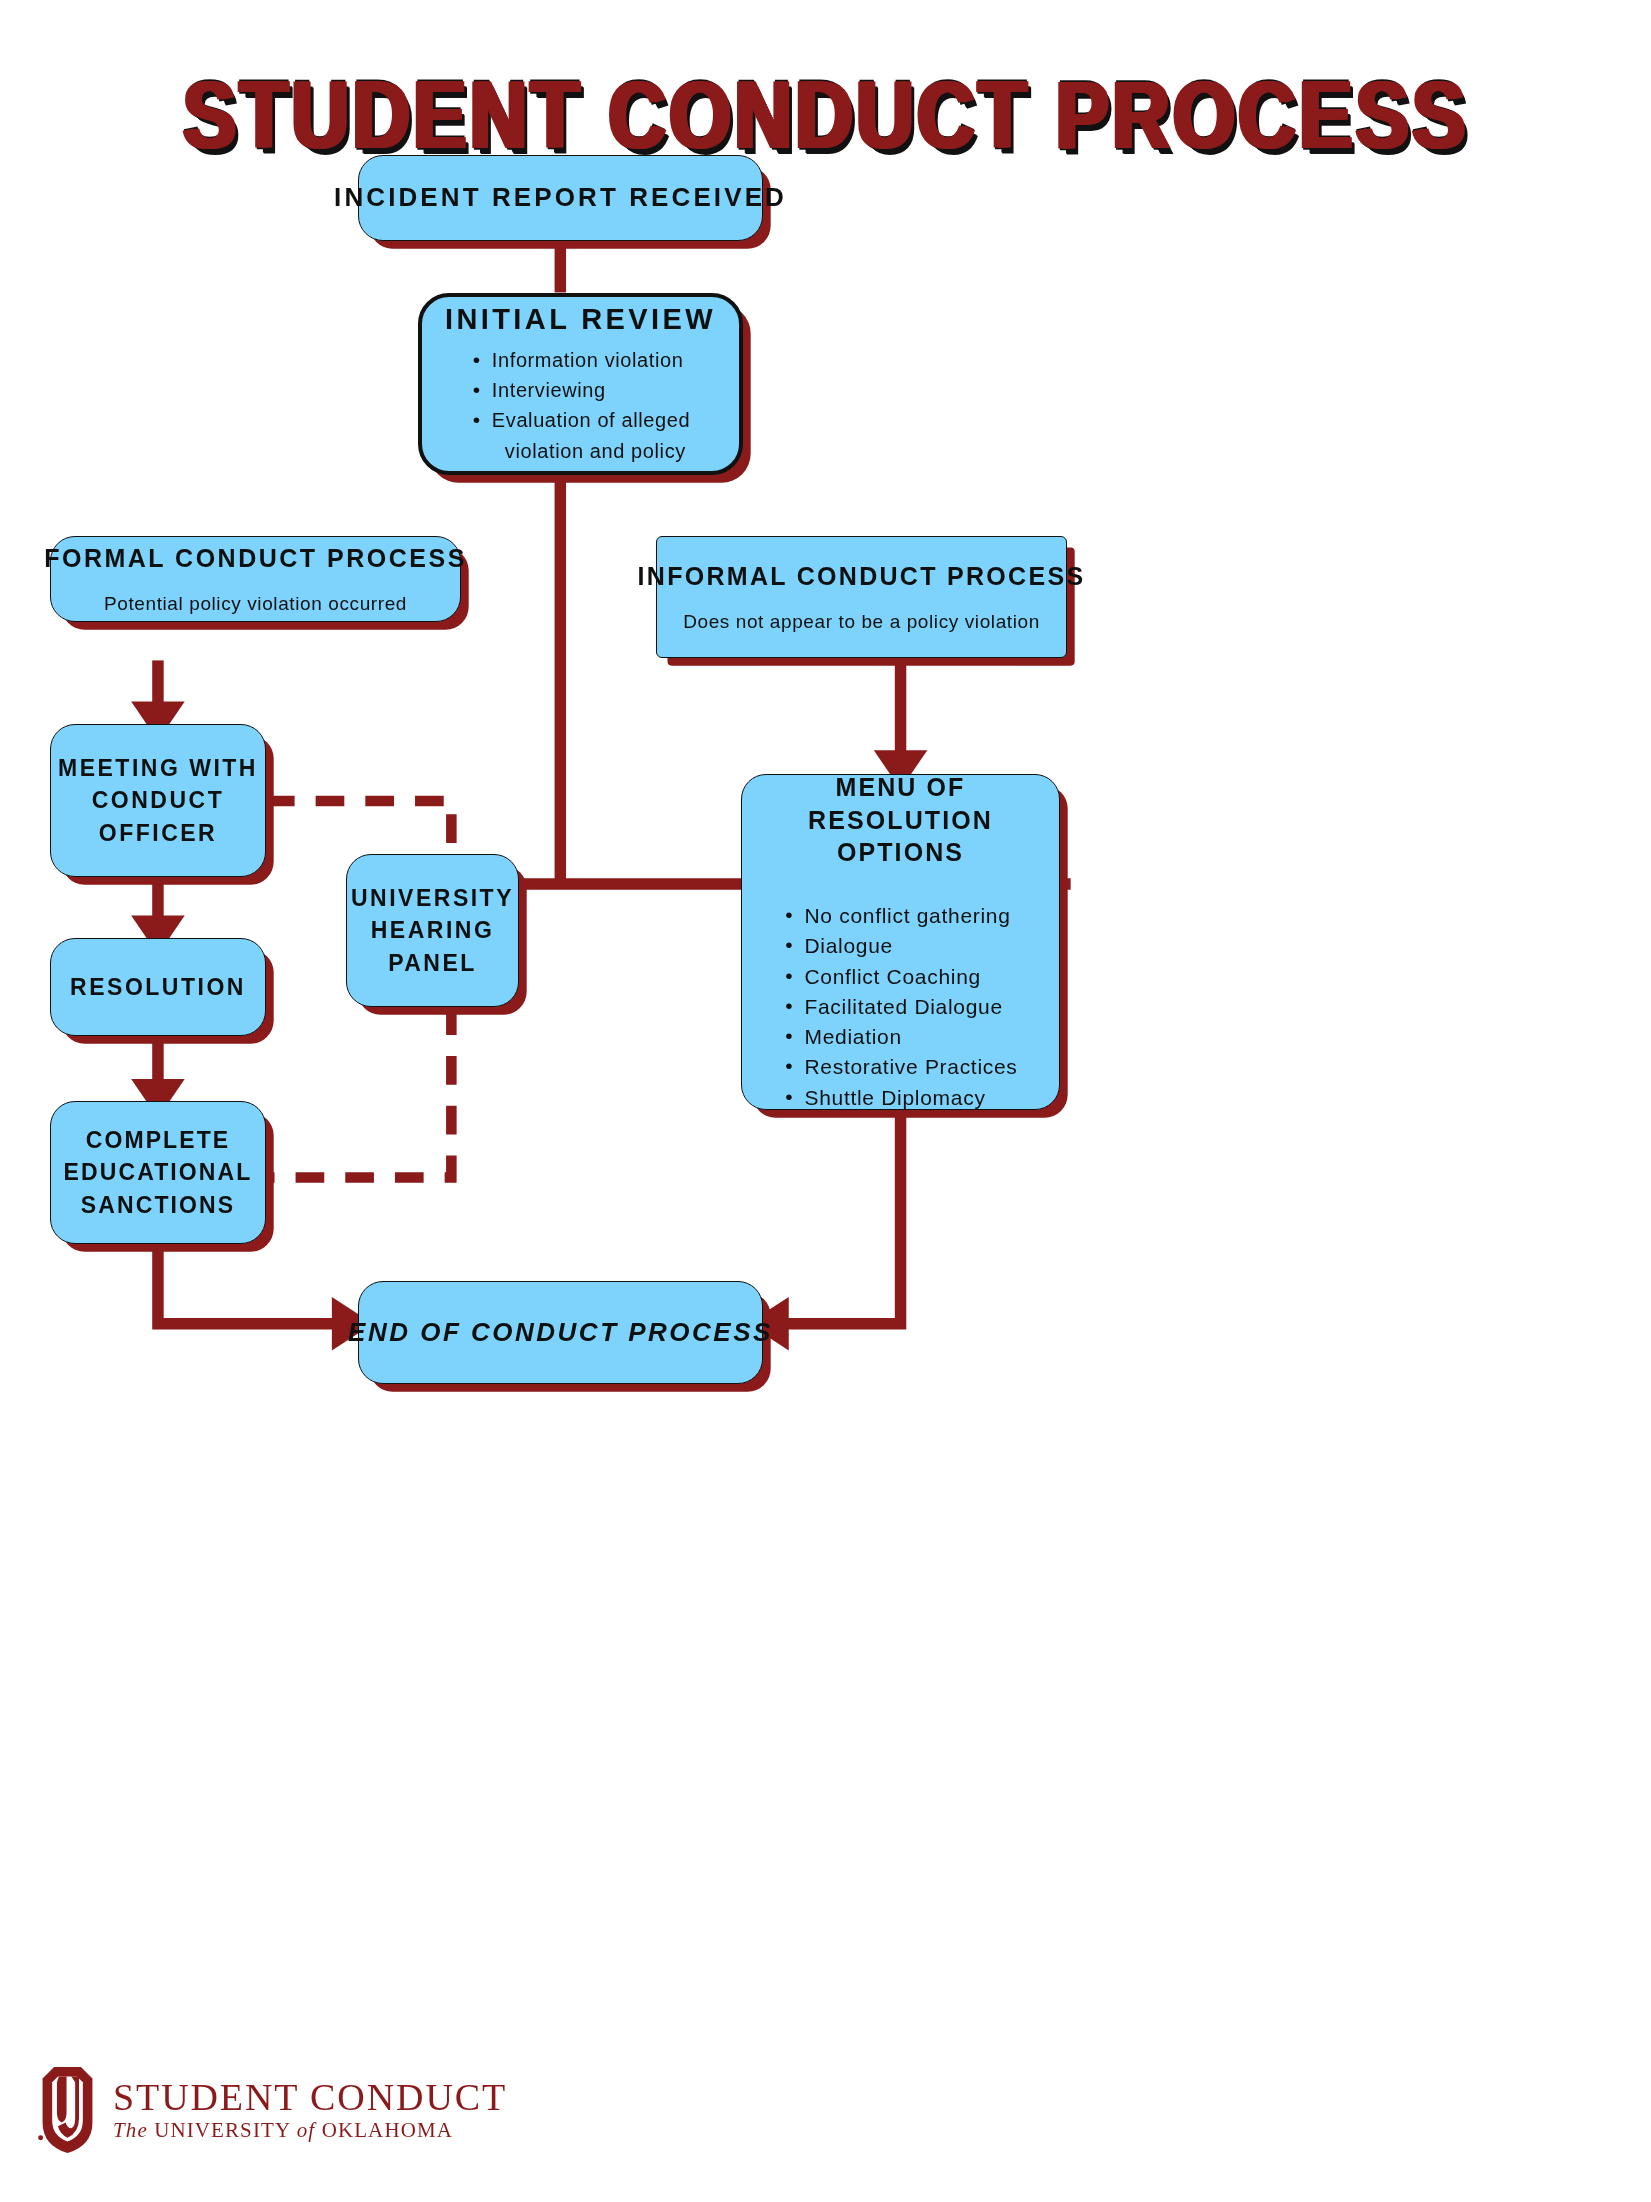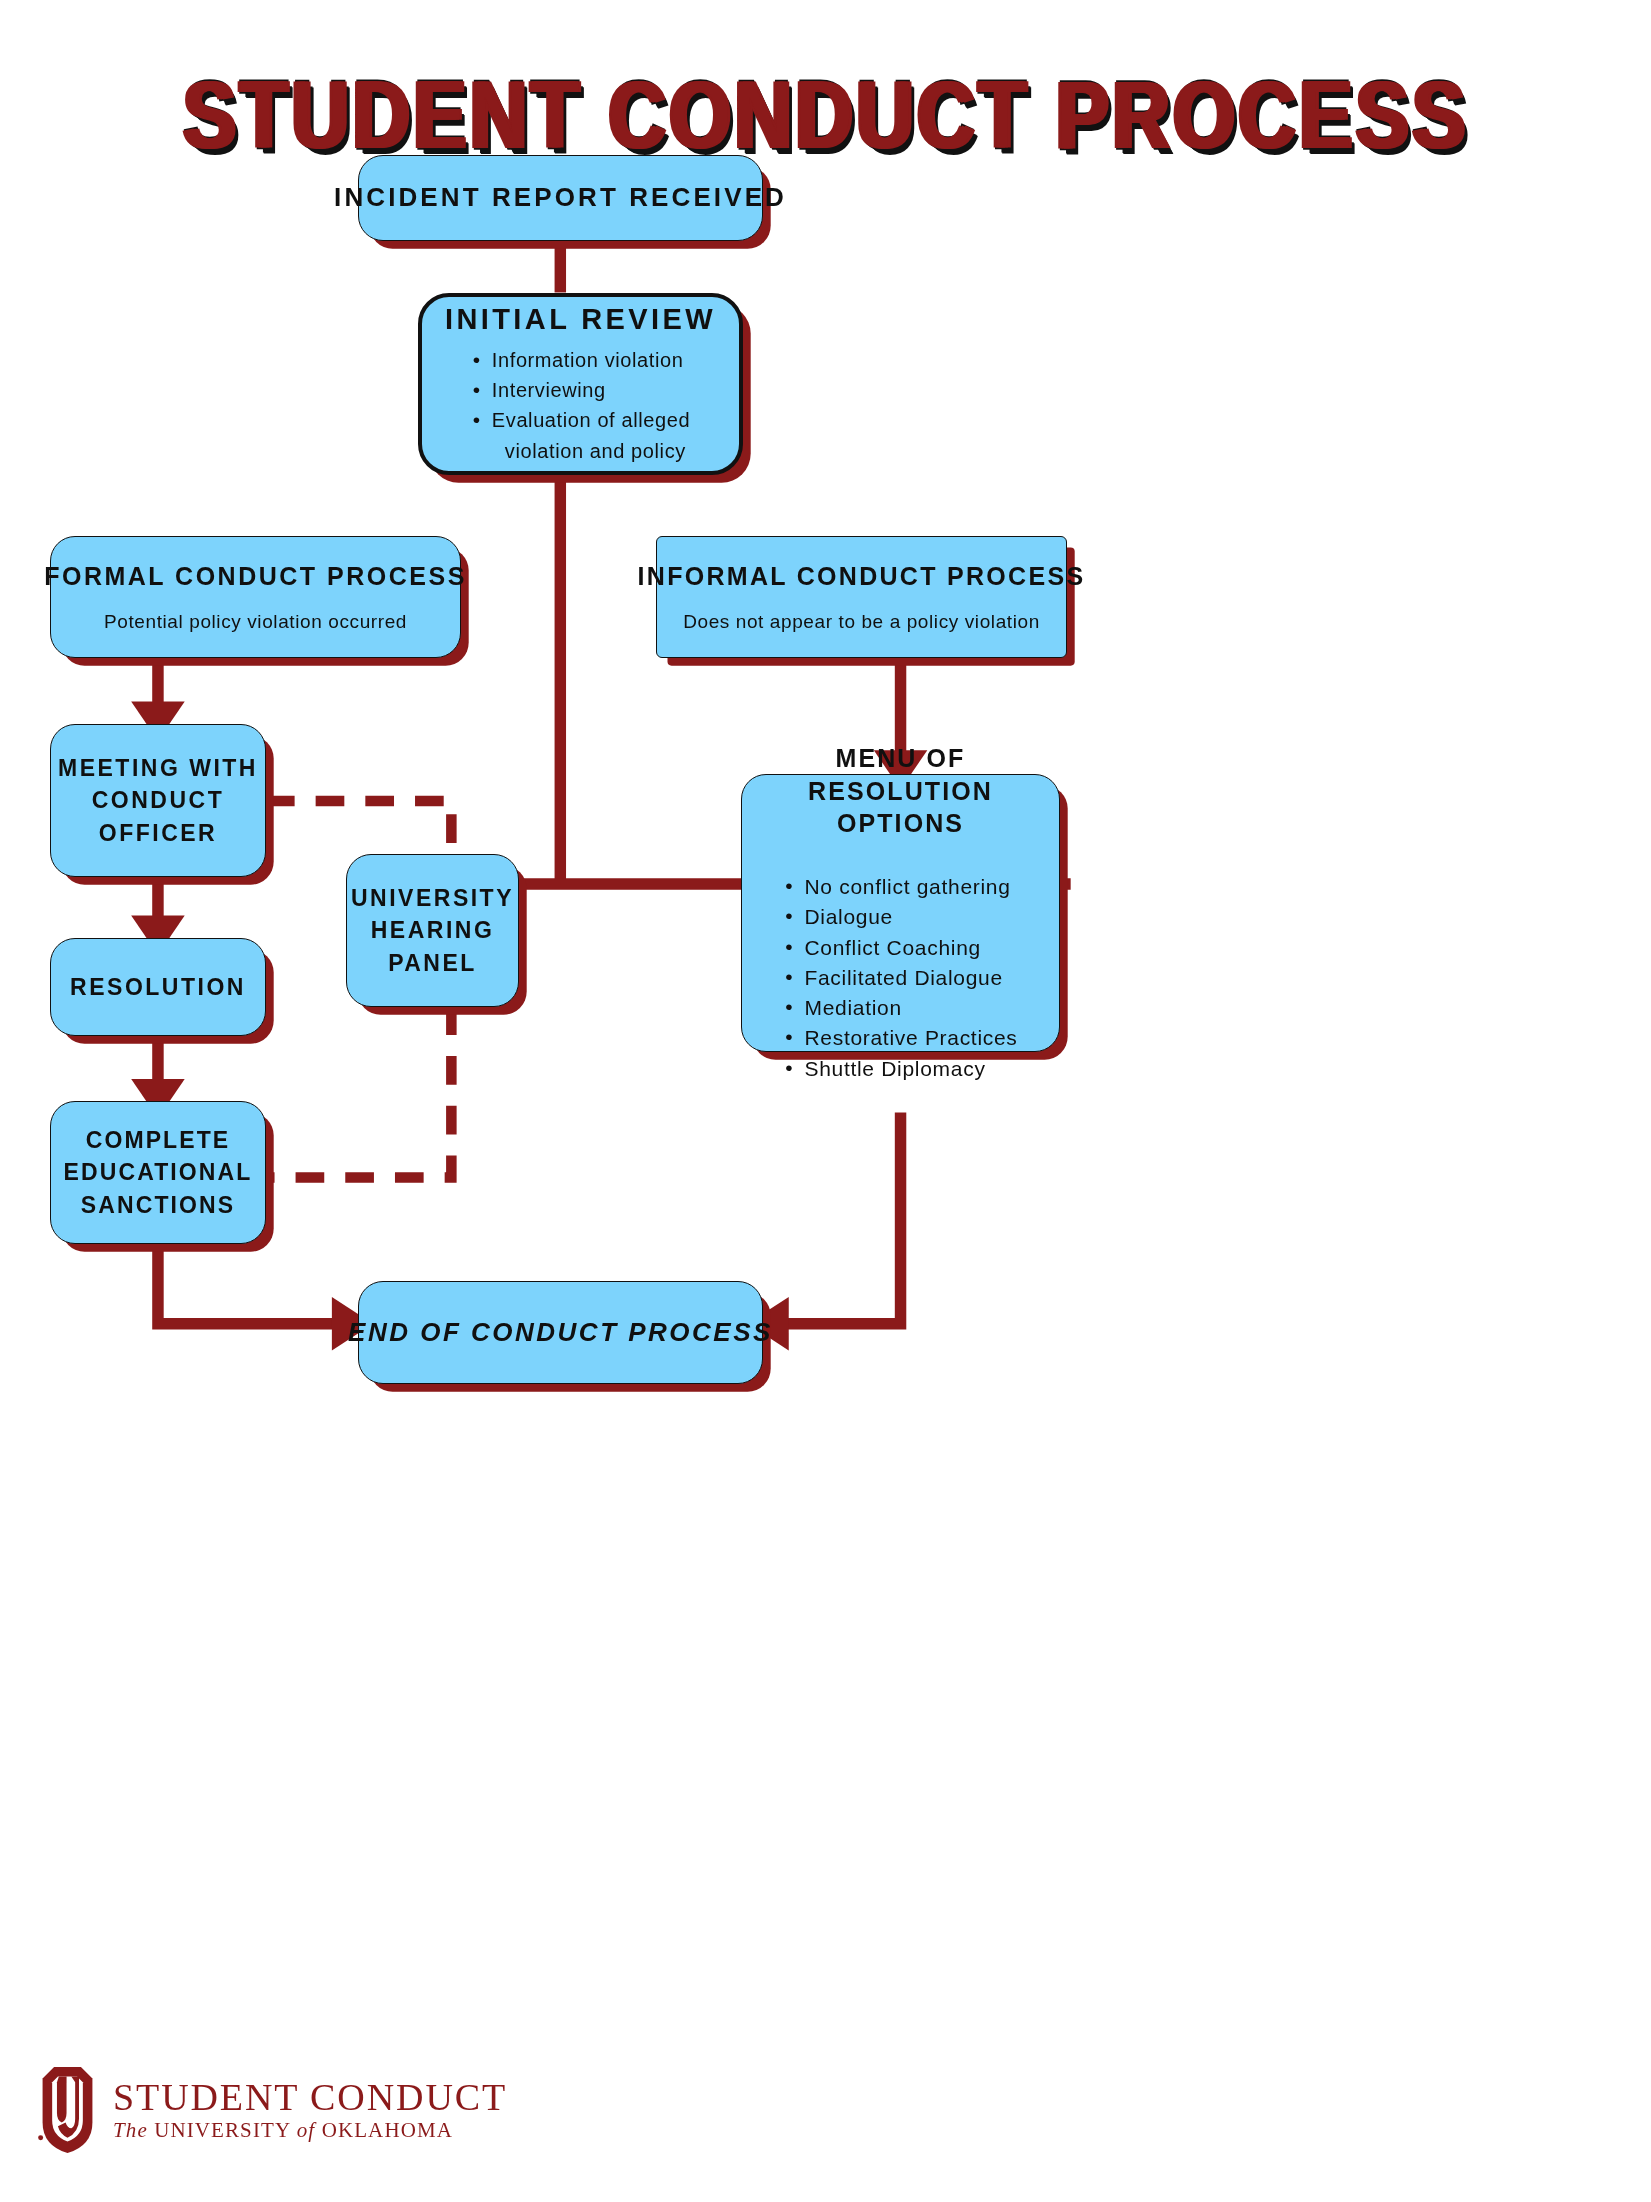--- a/index.html
+++ b/index.html
@@ -62,41 +62,41 @@
   }
 
   
   #n-incident{left:358px;top:155px;width:405px;height:86px;}
   #n-initial {left:398px;top:293px;width:325px;height:182px;}
   #n-initial .hd{font-size:29px;letter-spacing:3.4px;margin-bottom:7.6px;}
   #n-initial ul li{font-size:20px;line-height:1.52;letter-spacing:0.6px;}
   #n-initial ul li.cont{padding-left:34px;}
   #n-initial ul li.cont:before{content:"";}
 
-  #n-formal  {left:50px;top:536px;width:411px;height:122px;}
+  #n-formal  {left:50px;top:536px;width:411px;height:86px;}
   #n-formal .hd{font-size:25px;letter-spacing:2.5px;}
   #n-formal .sub{font-size:19px;margin-top:19px;}
 
   #n-informal{left:656px;top:536px;width:411px;height:122px;border-radius:6px;}
   #n-informal .hd{font-size:25px;letter-spacing:2.3px;}
   #n-informal .sub{font-size:19px;margin-top:19px;}
 
   #n-meeting {left:50px;top:724px;width:216px;height:153px;}
   #n-meeting .hd{font-size:23px;letter-spacing:2.5px;white-space:normal;line-height:1.42;}
 
   #n-hearing {left:346px;top:854px;width:173px;height:153px;}
   #n-hearing .hd{font-size:23px;letter-spacing:2.5px;white-space:normal;line-height:1.42;}
 
   #n-resolution{left:50px;top:938px;width:216px;height:98px;}
   #n-resolution .hd{font-size:23px;letter-spacing:2.5px;}
 
   #n-sanctions{left:50px;top:1101px;width:216px;height:143px;}
   #n-sanctions .hd{font-size:23px;letter-spacing:2.1px;white-space:normal;line-height:1.42;}
 
-  #n-menu{left:741px;top:774px;width:319px;height:278px;}
+  #n-menu{left:741px;top:774px;width:319px;height:336px;}
   #n-menu .hd{font-size:25px;letter-spacing:2.1px;white-space:normal;line-height:1.3;}
   #n-menu ul{margin-top:32.5px;}
   #n-menu ul li{font-size:21px;line-height:1.44;}
 
   #n-end{left:358px;top:1281px;width:405px;height:103px;font-style:italic;}
   #n-end .hd{font-size:26px;letter-spacing:2.5px;}
 
   
   .footer{position:absolute;left:32.5px;top:2063px;display:flex;align-items:center;}
   .ou-mark{width:69px;height:94px;margin-right:11.5px;}

